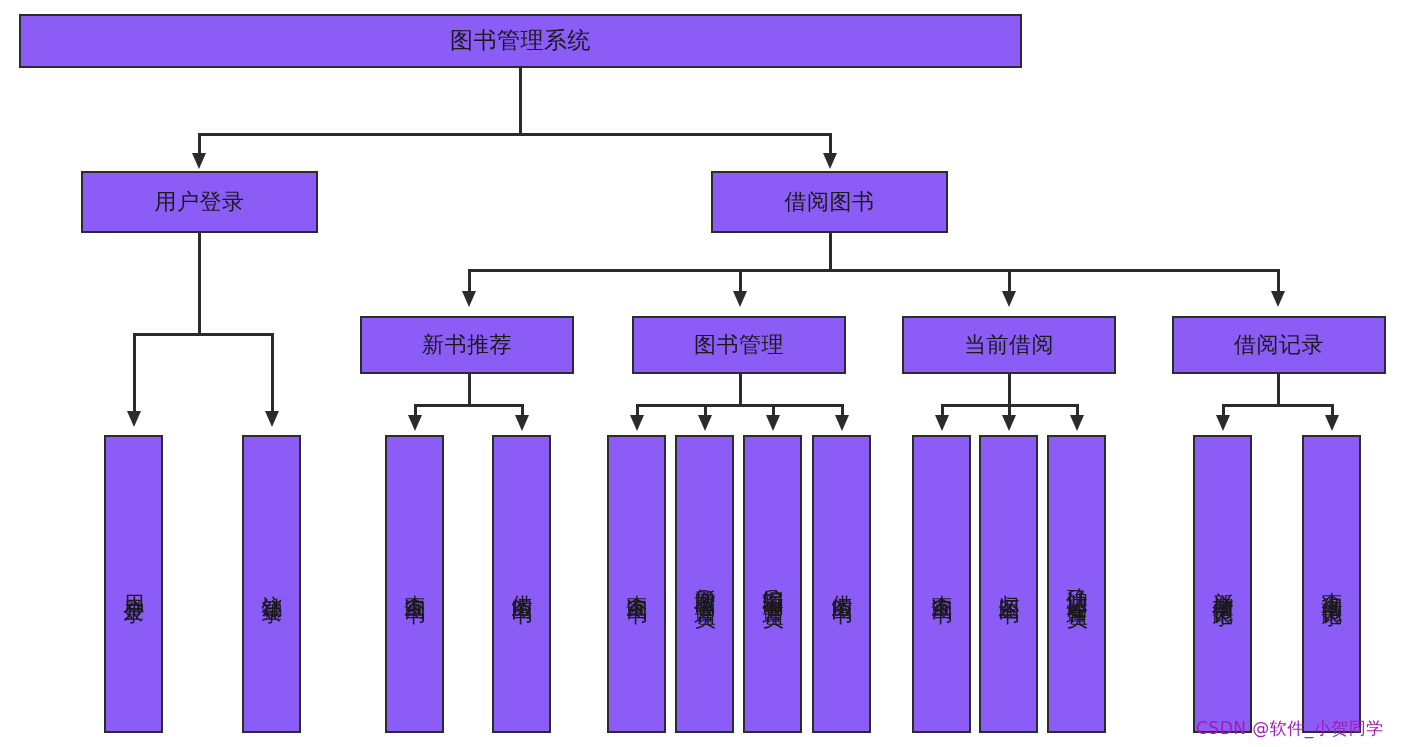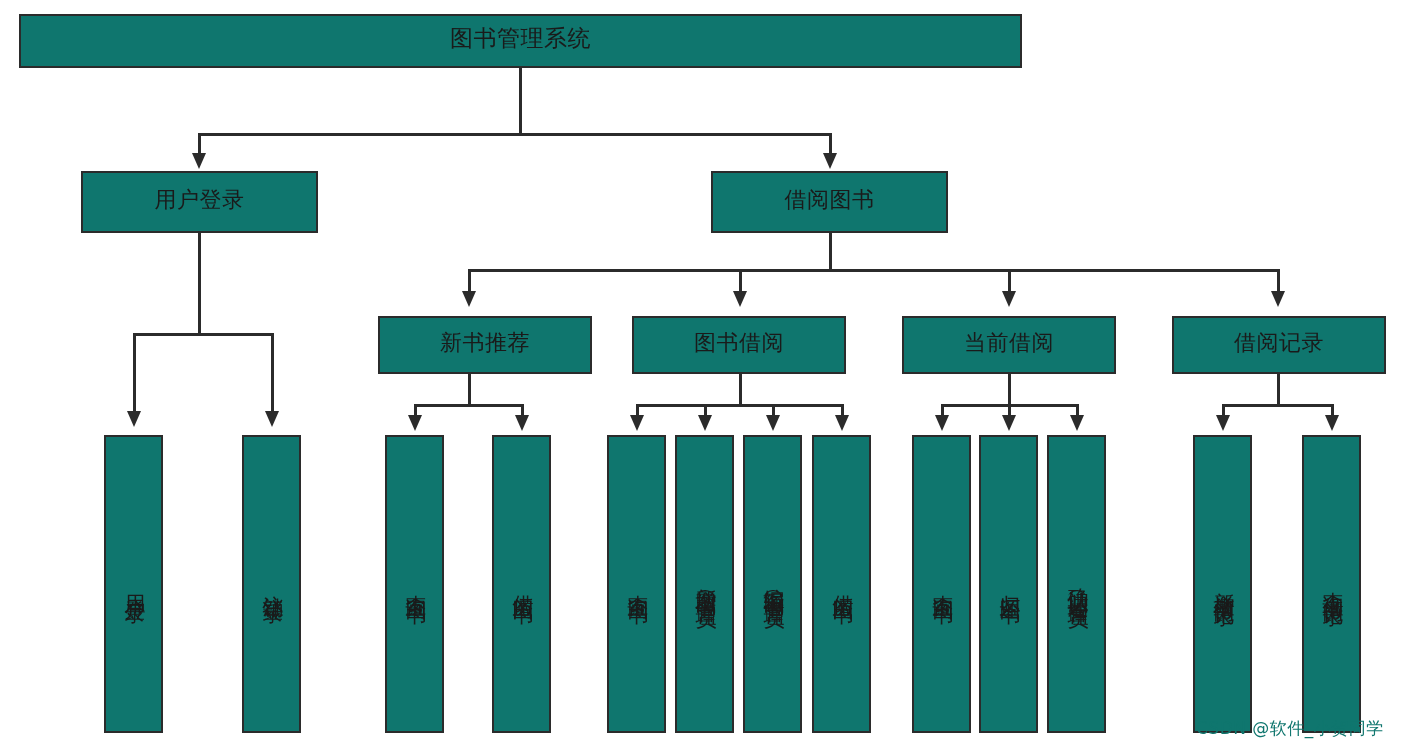--- a/index.html
+++ b/index.html
@@ -14,27 +14,26 @@
   #diagram-root {
     position: relative;
     width: 1405px;
     height: 747px;
     background: #ffffff;
     overflow: hidden;
   }
   .node {
     position: absolute;
     box-sizing: border-box;
-    background: #0f766e;
+    background: #8b5cf6;
     border: 2.5px solid #2b2b2b;
     display: flex;
     align-items: center;
     justify-content: center;
     color: #1a1a1a;
-    font-family: Liberation Mono, monospace;
   }
   .node-label {
     display: block;
     line-height: 1.12;
     letter-spacing: 0.5px;
     white-space: pre;
   }
   
   .node.horizontal .node-label {
     writing-mode: horizontal-tb;
@@ -65,21 +64,21 @@
   .arrow {
     position: absolute;
     width: 0;
     height: 0;
     border-left: 7px solid transparent;
     border-right: 7px solid transparent;
     border-top: 16px solid #2b2b2b;
   }
   .watermark {
     position: absolute;
-    color: #0f766e;
+    color: #a21caf;
     font-size: 17px;
     white-space: nowrap;
     letter-spacing: 0.5px;
     pointer-events: none;
   }
 </style>
 </head>
 <body>
 
 <div id="diagram-root">
@@ -115,25 +114,25 @@
   <div class="conn h" style="left:468px; top:269px; width:811px;"></div>
   <div class="conn v" style="left:468px; top:269px; height:26px;"></div>
   <div class="arrow" style="left:462px; top:291px;"></div>
   <div class="conn v" style="left:739px; top:269px; height:26px;"></div>
   <div class="arrow" style="left:733px; top:291px;"></div>
   <div class="conn v" style="left:1008px; top:269px; height:26px;"></div>
   <div class="arrow" style="left:1002px; top:291px;"></div>
   <div class="conn v" style="left:1277px; top:269px; height:26px;"></div>
   <div class="arrow" style="left:1271px; top:291px;"></div>
 
-  <div class="node horizontal" style="left:378px; top:316px; width:214px; height:58px;">
+  <div class="node horizontal" style="left:360px; top:316px; width:214px; height:58px;">
     <span class="node-label">新书推荐</span>
   </div>
   <div class="node horizontal" style="left:632px; top:316px; width:214px; height:58px;">
-    <span class="node-label">图书借阅</span>
+    <span class="node-label">图书管理</span>
   </div>
   <div class="node horizontal" style="left:1172px; top:316px; width:214px; height:58px;">
     <span class="node-label">借阅记录</span>
   </div>
   <div class="node horizontal" style="left:902px; top:316px; width:214px; height:58px;">
     <span class="node-label">当前借阅</span>
   </div>
 
   <div class="conn v" style="left:468px; top:374px; height:32px;"></div>
   <div class="conn h" style="left:414px; top:404px; width:110px;"></div>

